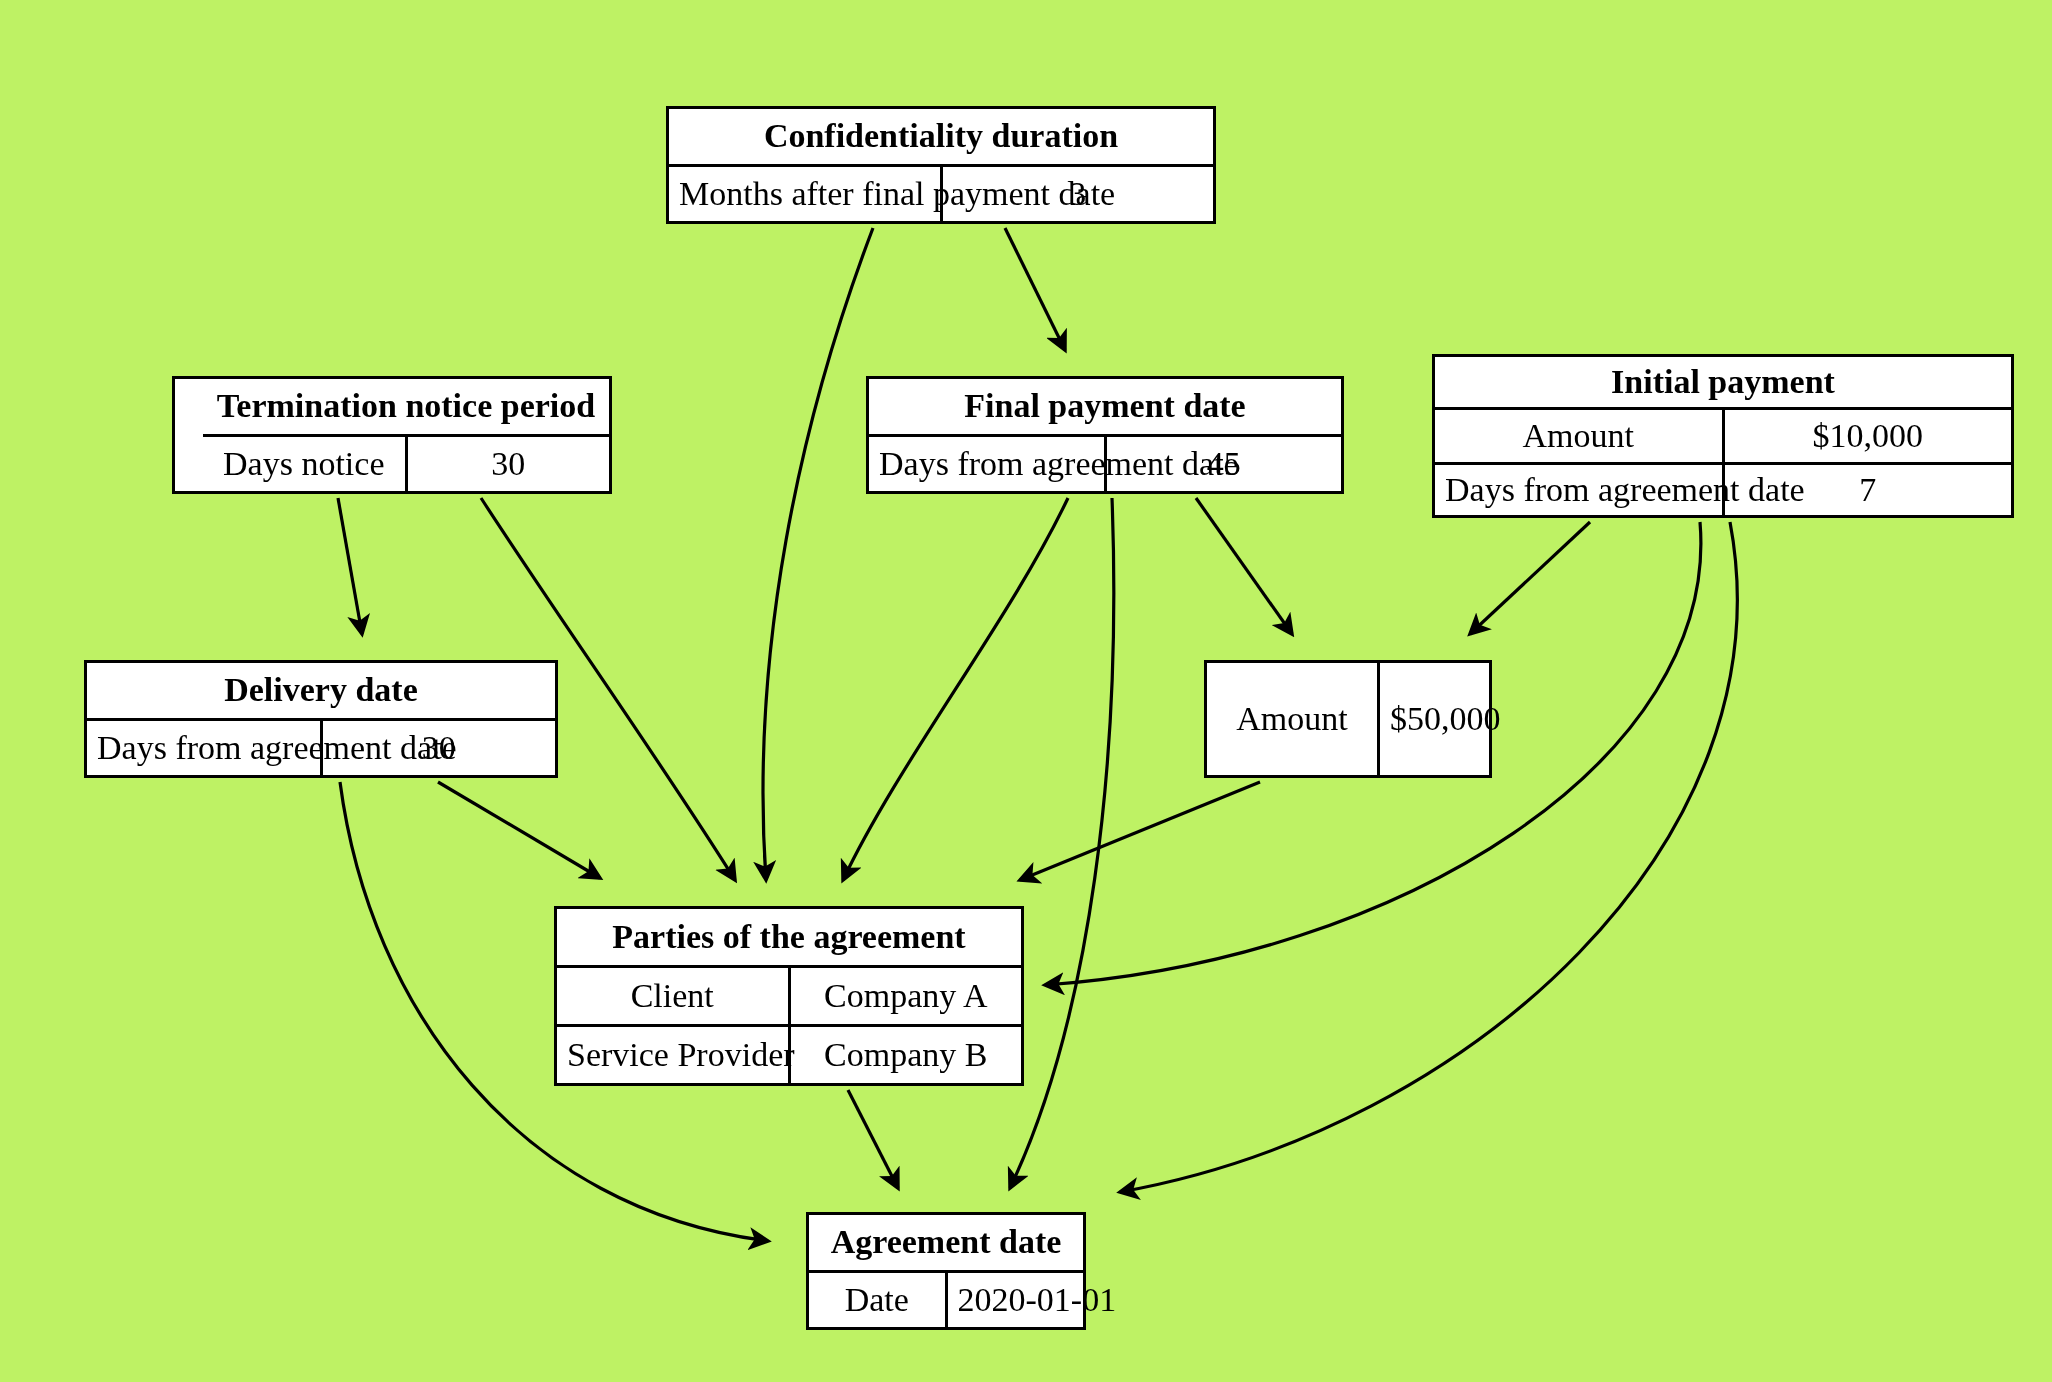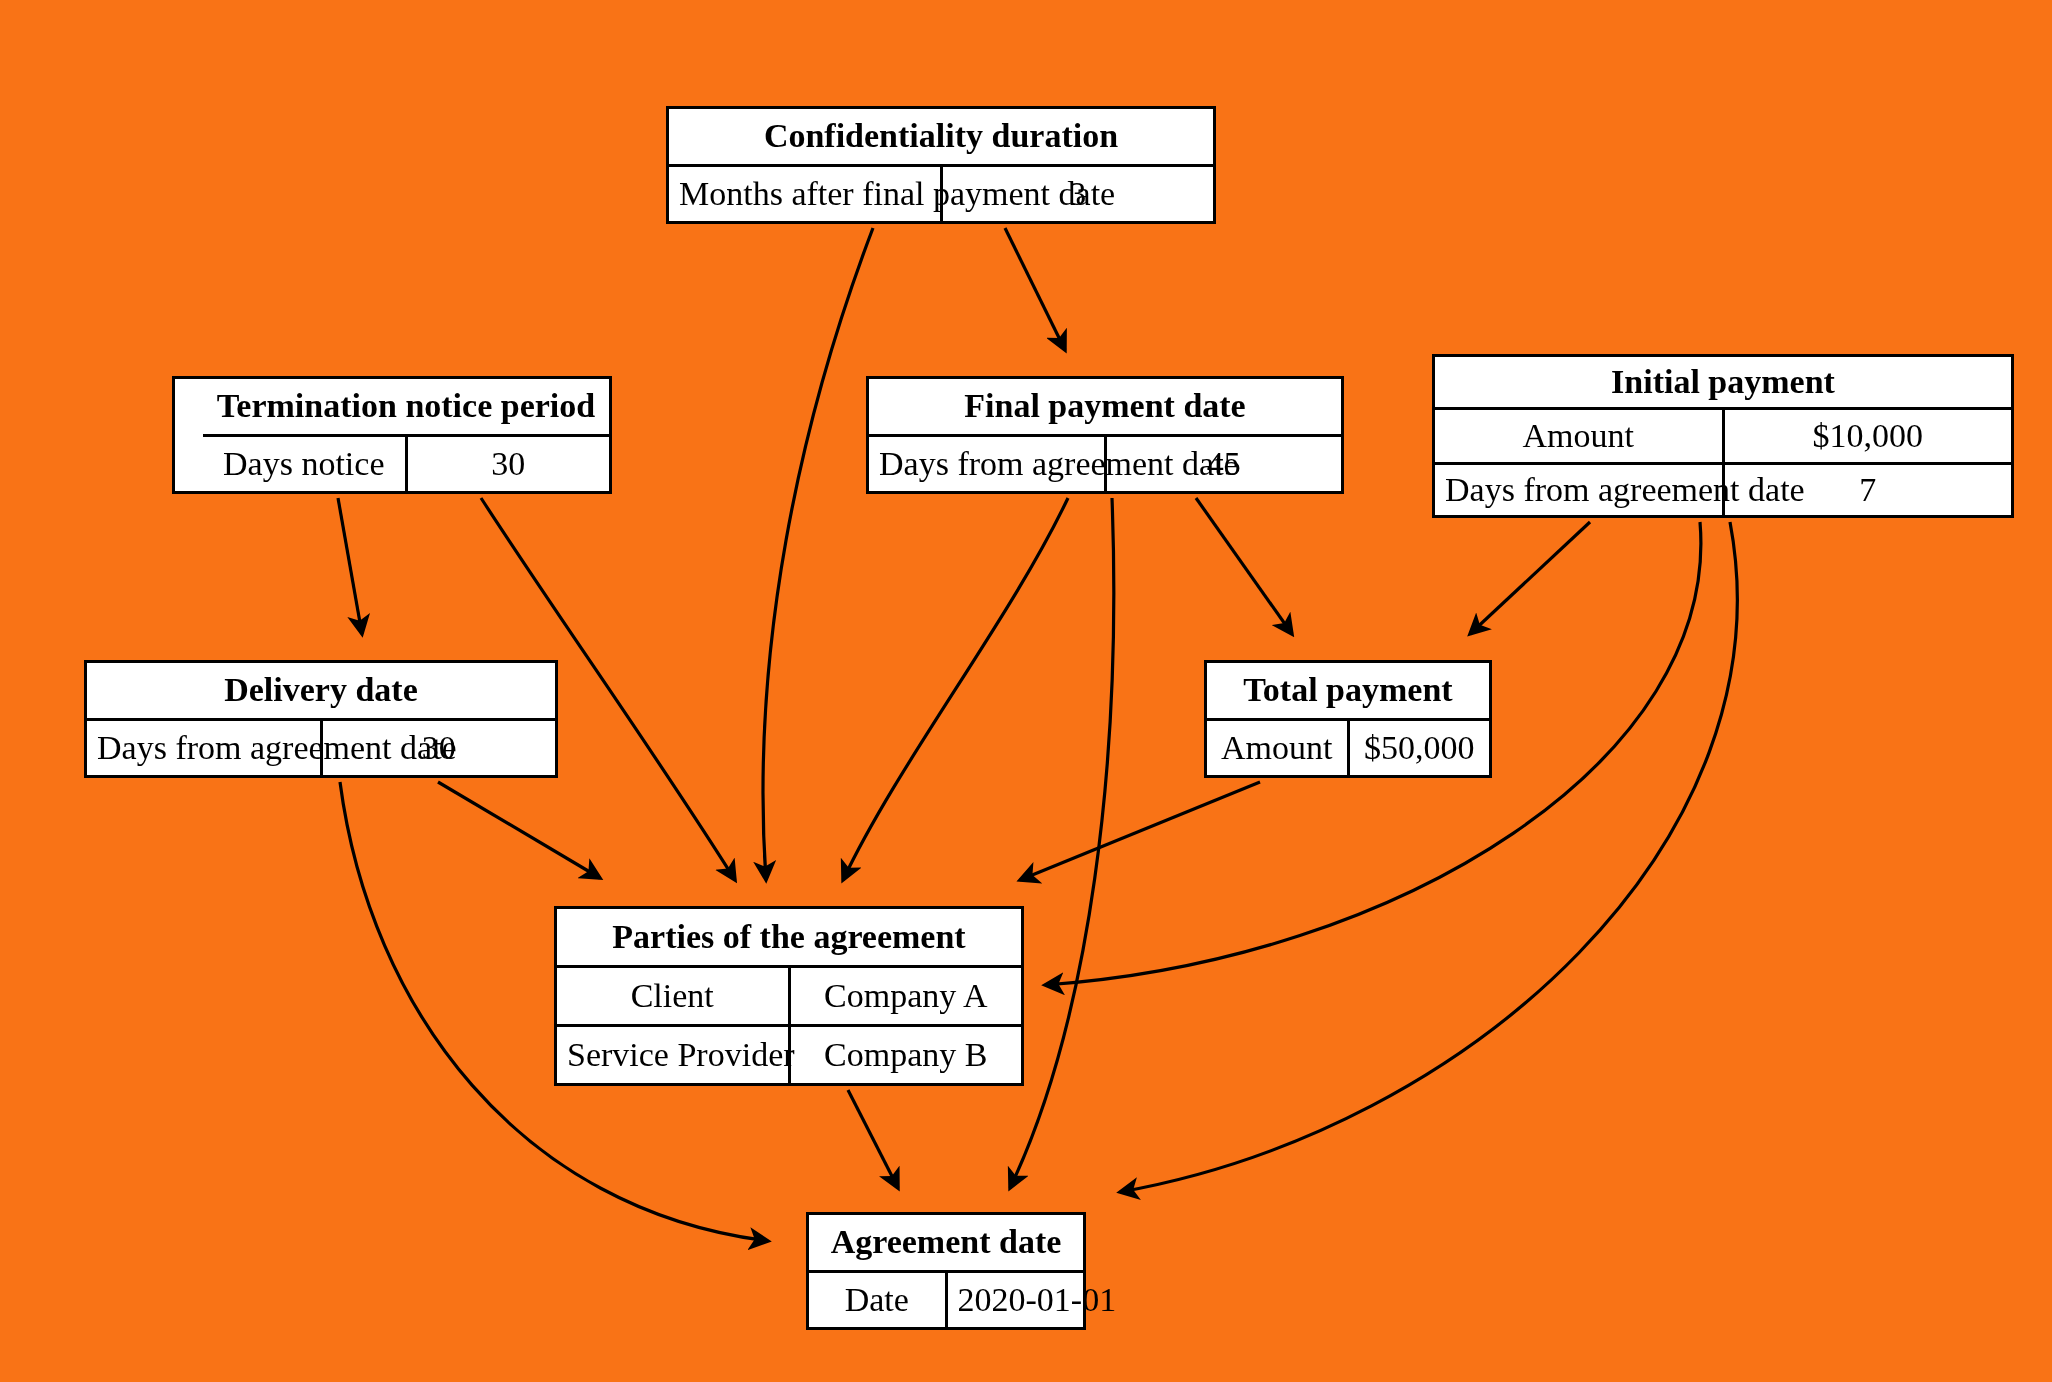--- a/index.html
+++ b/index.html
@@ -10,21 +10,21 @@
   body {
     width: 2052px;
     height: 1382px;
     overflow: hidden;
     font-family: "Liberation Serif", "DejaVu Serif", serif;
   }
   #diagram-root {
     position: relative;
     width: 2052px;
     height: 1382px;
-    background: #f97316;
+    background: #bef264;
   }
   svg.edges {
     position: absolute;
     left: 0;
     top: 0;
     width: 2052px;
     height: 1382px;
     pointer-events: none;
   }
   .edge-path {
@@ -201,23 +201,20 @@
         <td class="cell-key">Days from agreement date</td>
         <td class="cell-value">30</td>
       </tr>
     </tbody>
       </table>
   </div>
 
   <div class="node" id="node-totalpayment">
     <table>
       <tbody>
-          <tr class="title-row">
-        <td colspan="2">Total payment</td>
-      </tr>
       <tr class="data-row">
         <td class="cell-key">Amount</td>
         <td class="cell-value">$50,000</td>
       </tr>
     </tbody>
       </table>
   </div>
 
   <div class="node" id="node-parties">
     <table>

